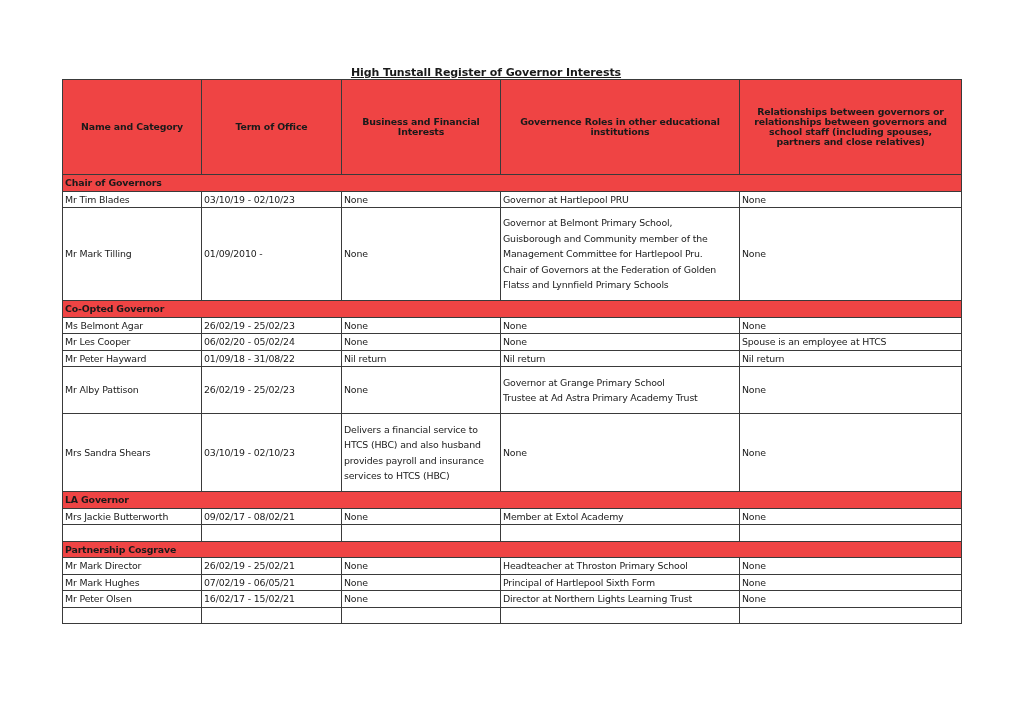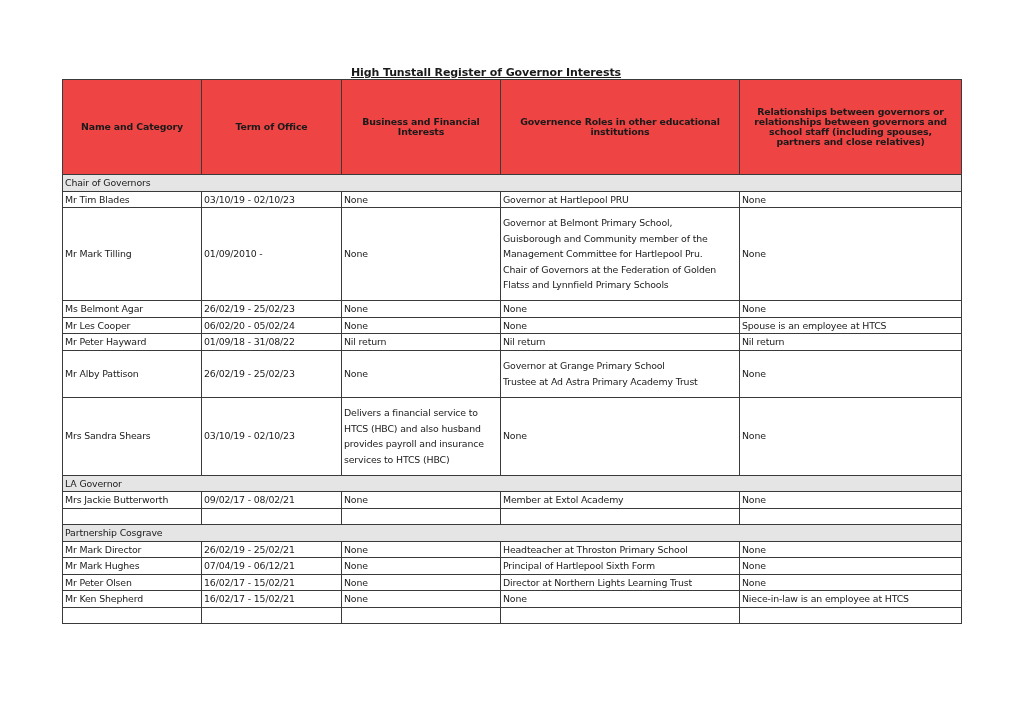--- a/index.html
+++ b/index.html
@@ -6,21 +6,21 @@
   body { width: 1024px; height: 724px; position: relative; overflow: hidden;
          font-family: "DejaVu Sans", sans-serif; color: #1a1a1a; }
   .title { position: absolute; left: 0; width: 972px; top: 66px; text-align: center;
            font-size: 11px; font-weight: bold; text-decoration: underline; letter-spacing: -0.1px; }
   table.reg { position: absolute; left: 62px; top: 79px; width: 899px;
               border-collapse: collapse; table-layout: fixed; font-size: 9.4px; letter-spacing: -0.15px; }
   table.reg td, table.reg th { border: 1.3px solid #3a3a3a; padding: 0 2px; vertical-align: middle;
               line-height: 15.5px; overflow: hidden; }
   table.reg th { background: #ef4444; font-weight: bold; text-align: center; height: 62px;
                  line-height: 10px; padding: 16px 6px; }
-  tr.section td { background: #e5e5e5; font-weight: normal; height: 14px; }
+  tr.section td { background: #ef4444; font-weight: bold; height: 14px; }
   tr.row td { height: 14px; white-space: nowrap; }
   tr.tall td { white-space: normal; }
   tr.empty td { height: 14px; }
 </style>
 </head>
 <body>
 
 <div class="title">High Tunstall Register of Governor Interests</div>
 
 <table class="reg">
@@ -54,20 +54,23 @@
     </tr>
 
     <tr class="row tall" style="height:93px">
       <td>Mr Mark Tilling</td>
       <td>01/09/2010 -</td>
       <td>None</td>
       <td style="padding-right:12px">Governor at Belmont Primary School, Guisborough and Community member of the Management Committee for Hartlepool Pru. Chair of Governors at the Federation of Golden Flatss and Lynnfield Primary Schools</td>
       <td>None</td>
     </tr>
 
+    <tr class="section">
+      <td colspan="5">Co-Opted Governor</td>
+    </tr>
     <tr class="row">
       <td>Ms Belmont Agar</td>
       <td>26/02/19 - 25/02/23</td>
       <td>None</td>
       <td>None</td>
       <td>None</td>
     </tr>
     <tr class="row">
       <td>Mr Les Cooper</td>
       <td>06/02/20 - 05/02/24</td>
@@ -123,38 +126,31 @@
     </tr>
     <tr class="row">
       <td>Mr Mark Director</td>
       <td>26/02/19 - 25/02/21</td>
       <td>None</td>
       <td>Headteacher at Throston Primary School</td>
       <td>None</td>
     </tr>
     <tr class="row">
       <td>Mr Mark Hughes</td>
-      <td>07/04/19 - 06/12/21</td>
+      <td>07/02/19 - 06/05/21</td>
       <td>None</td>
       <td>Principal of Hartlepool Sixth Form</td>
       <td>None</td>
     </tr>
     <tr class="row">
       <td>Mr Peter Olsen</td>
       <td>16/02/17 - 15/02/21</td>
       <td>None</td>
       <td>Director at Northern Lights Learning Trust</td>
       <td>None</td>
-    </tr>
-    <tr class="row">
-      <td>Mr Ken Shepherd</td>
-      <td>16/02/17 - 15/02/21</td>
-      <td>None</td>
-      <td>None</td>
-      <td>Niece-in-law is an employee at HTCS</td>
     </tr>
     <tr class="row empty">
       <td>&nbsp;</td>
       <td>&nbsp;</td>
       <td>&nbsp;</td>
       <td>&nbsp;</td>
       <td>&nbsp;</td>
     </tr>
 
   </tbody>

